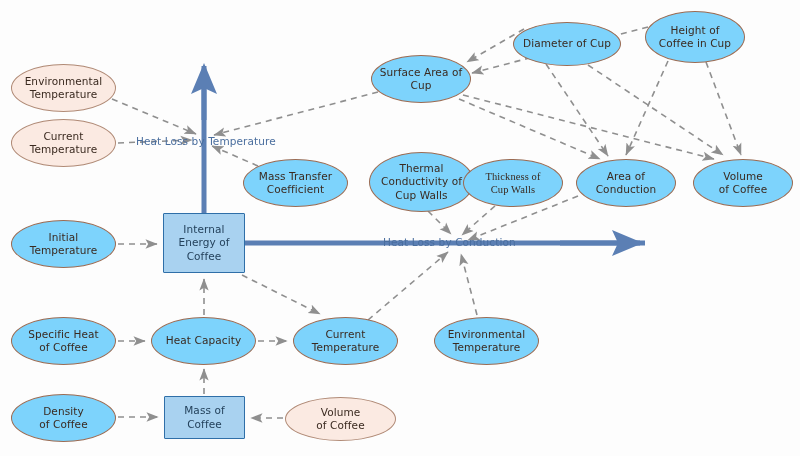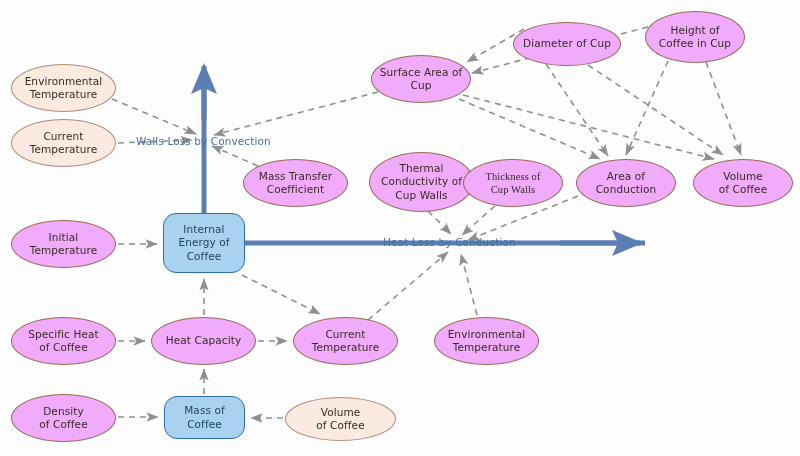--- a/index.html
+++ b/index.html
@@ -41,30 +41,30 @@
     box-sizing: border-box;
     font-size: 10.5px;
     line-height: 1.25;
     color: #3a2a20;
     letter-spacing: 0.1px;
     padding: 2px 4px;
   }
   .node.ellipse {
     border-radius: 50%;
     border: 1.4px solid #9c6b52;
-    background: #f0abfc;
+    background: #7dd3fc;
   }
   .node.ellipse.pale {
     background: #fbeae2;
     border-color: #b08a76;
   }
   .node.rect {
     border: 1.6px solid #2f6fa8;
     background: #a9d2f0;
-    border-radius: 13px;
+    border-radius: 1px;
     color: #24425c;
   }
   .node .lbl {
     display: block;
     width: 100%;
     white-space: pre-line;
   }
   .flowlabel {
     position: absolute;
     font-size: 10.5px;
@@ -209,16 +209,16 @@
       <div class="node ellipse" style="left: 513px; top: 22px; width: 108px; height: 44px;">
         <span class="lbl">Diameter of Cup</span>
       </div>
       <div class="node ellipse" style="left: 645px; top: 11px; width: 100px; height: 52px;">
         <span class="lbl">Height of
 Coffee in Cup</span>
       </div>
     </div>
 
   <div id="flow-label-layer">
-      <div class="flowlabel" style="left: 136px; top: 135px;">Walls Loss by Convection</div>
+      <div class="flowlabel" style="left: 136px; top: 135px;">Heat Loss by Temperature</div>
       <div class="flowlabel" style="left: 383px; top: 236px;">Heat Loss by Conduction</div>
     </div>
 </div>
 
 </body></html>

